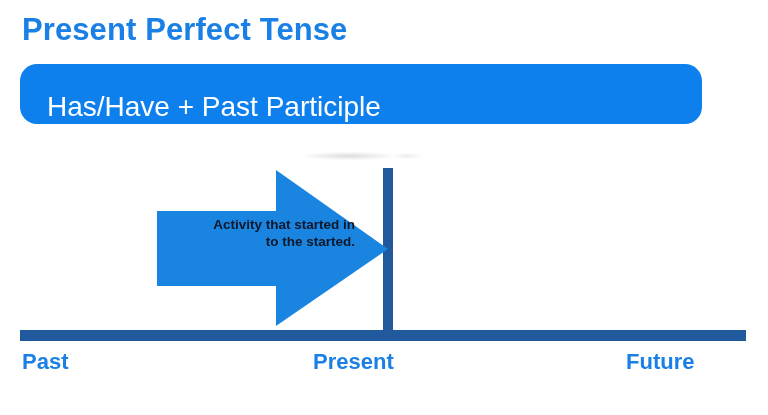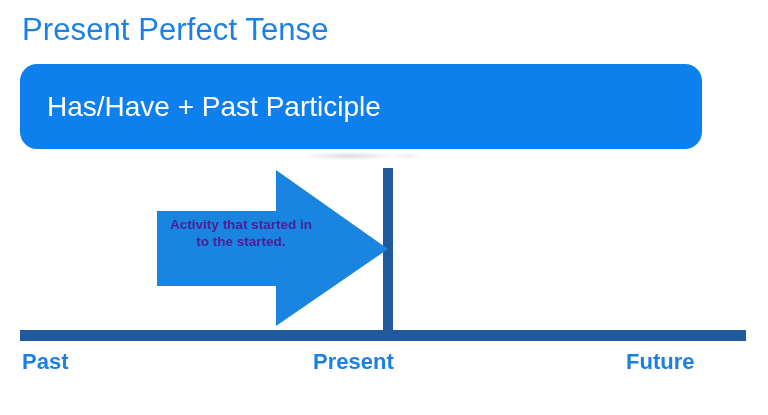--- a/index.html
+++ b/index.html
@@ -17,33 +17,33 @@
     background: #ffffff;
     overflow: hidden;
   }
 
   
   #page-title {
     position: absolute;
     left: 22px;
     top: 12px;
     font-size: 31px;
-    font-weight: normal;
+    font-weight: bold;
     color: #1a80e5;
     letter-spacing: 0.1px;
     white-space: nowrap;
   }
 
   
   #formula-banner {
     position: absolute;
     left: 20px;
     top: 64px;
     width: 682px;
-    height: 85px;
+    height: 60px;
     background: #0d80ee;
     border-radius: 17px;
     box-sizing: border-box;
   }
   #formula-text {
     position: absolute;
     left: 27px;
     top: 27px;
     font-size: 28px;
     color: #ffffff;
@@ -97,28 +97,28 @@
     width: 231px;
     height: 160px;
   }
   #duration-arrow svg {
     display: block;
     width: 231px;
     height: 160px;
   }
   #arrow-label {
     position: absolute;
-    left: 145px;
+    left: 163px;
     top: 216px;
     width: 192px;
-    text-align: center;
+    text-align: right;
     font-size: 13.5px;
     font-weight: bold;
     line-height: 17px;
-    color: #4c1d95;
+    color: #0f172a;
   }
   #arrow-label .ln { display: block; white-space: nowrap; }
 
   
   .axis-label {
     position: absolute;
     font-size: 22px;
     font-weight: bold;
     color: #1a80e5;
     white-space: nowrap;

